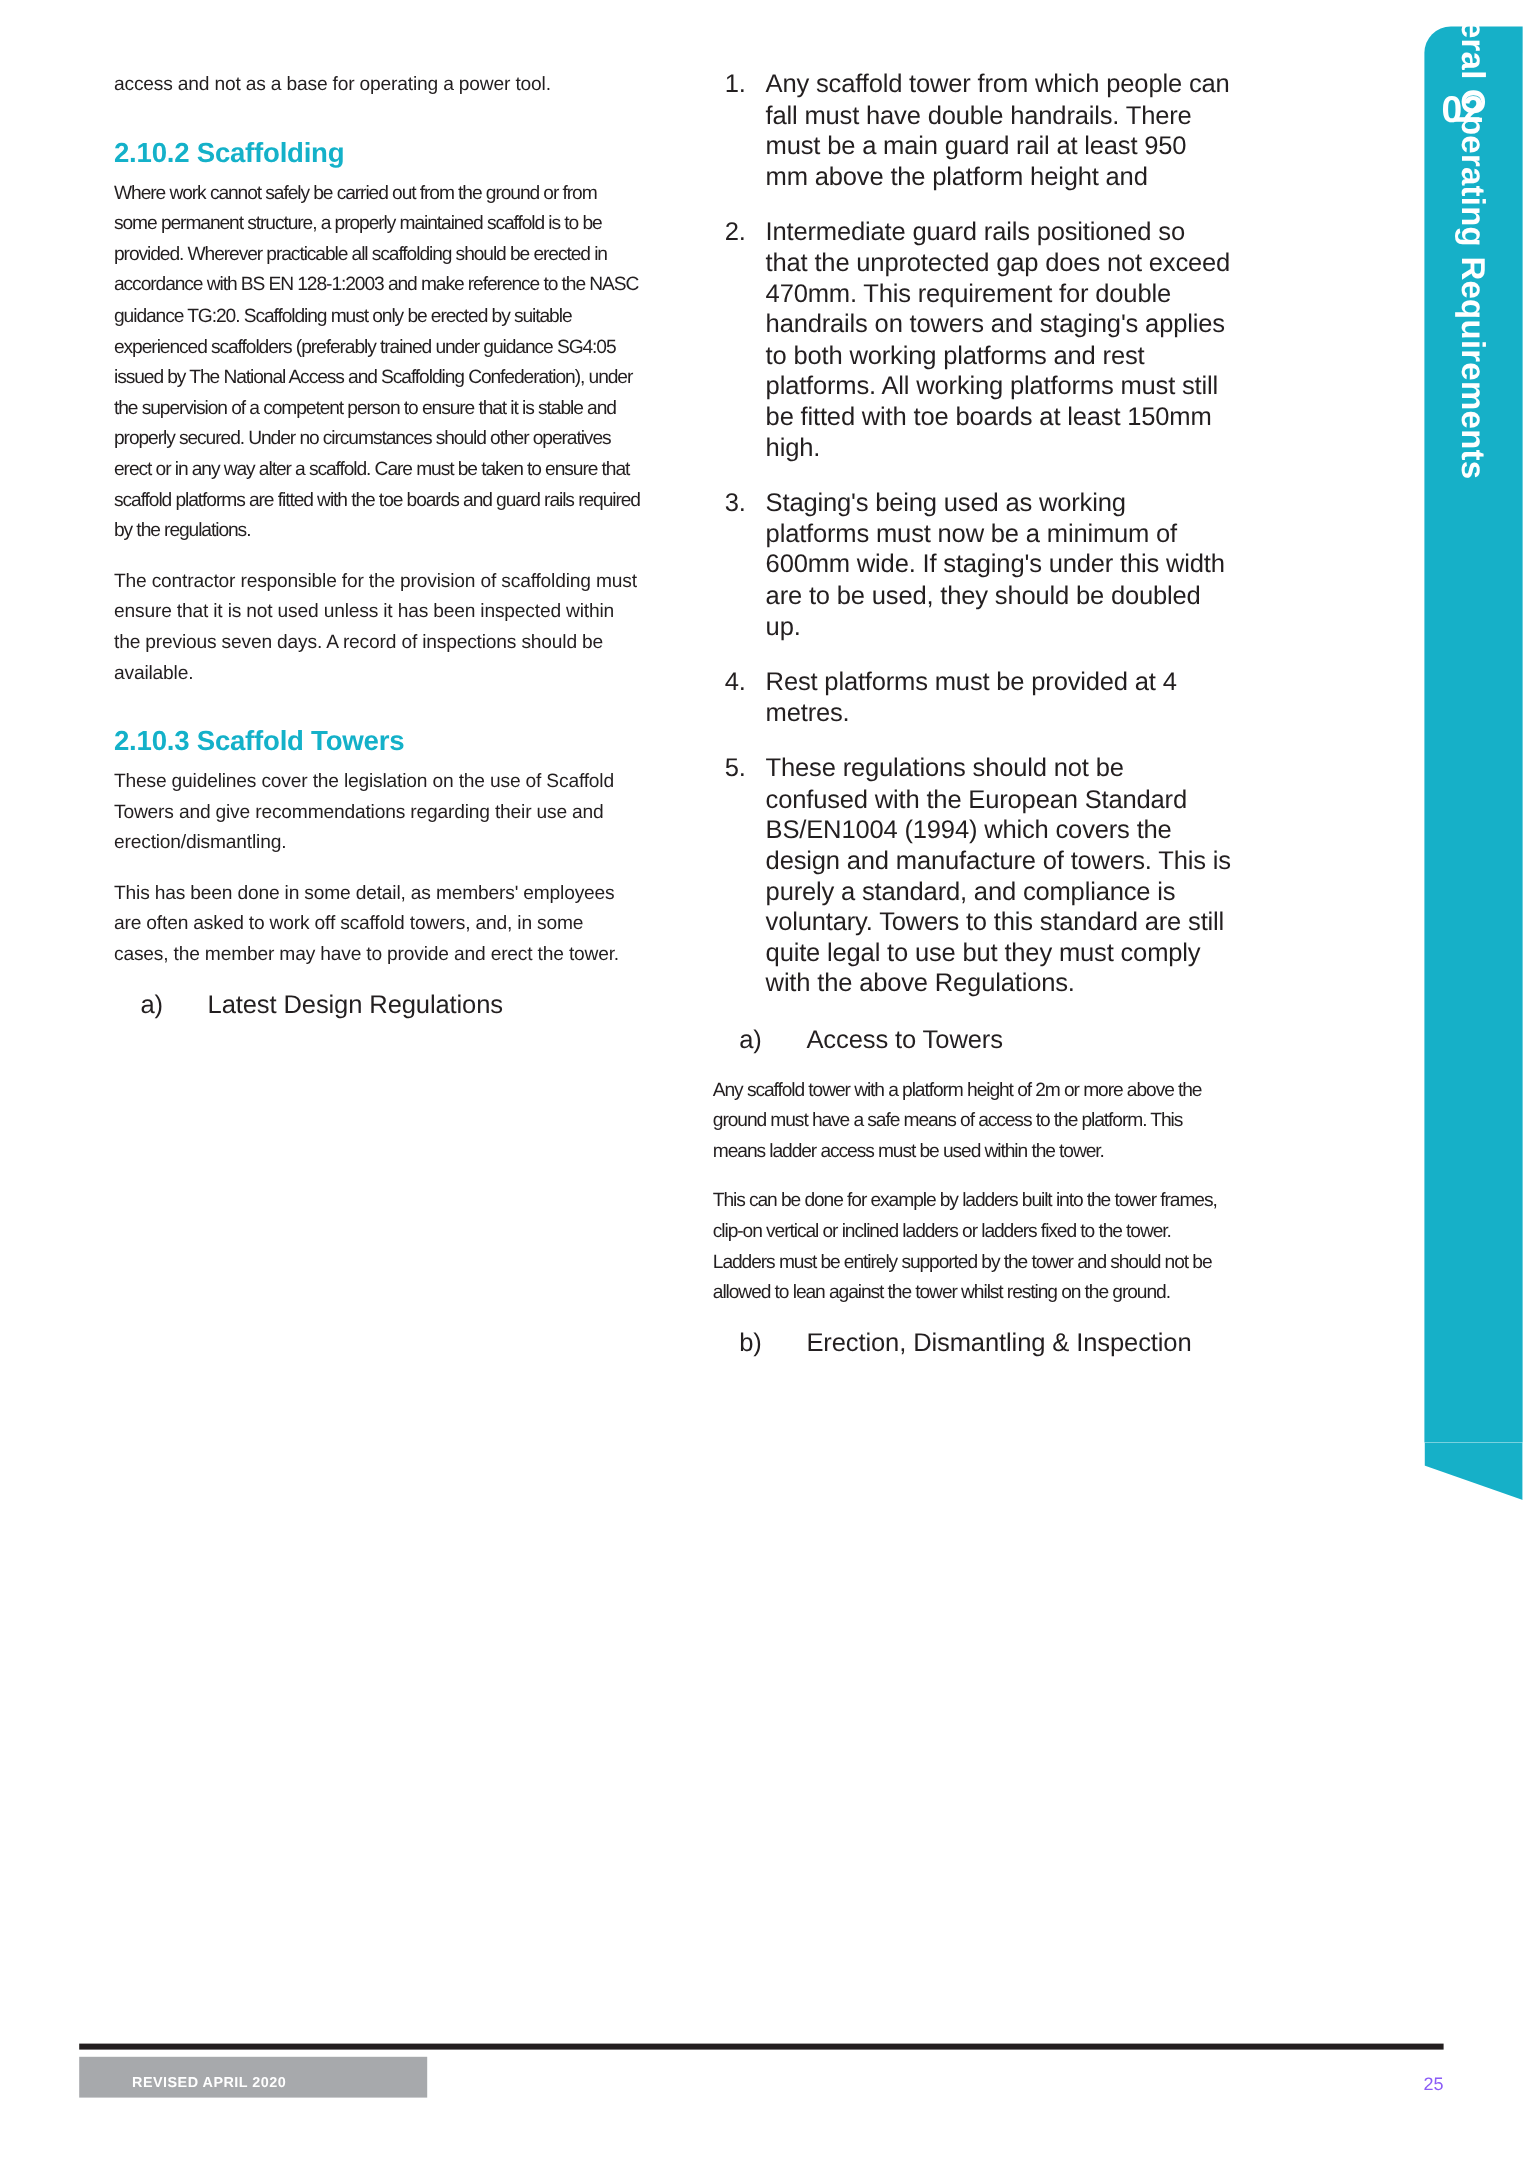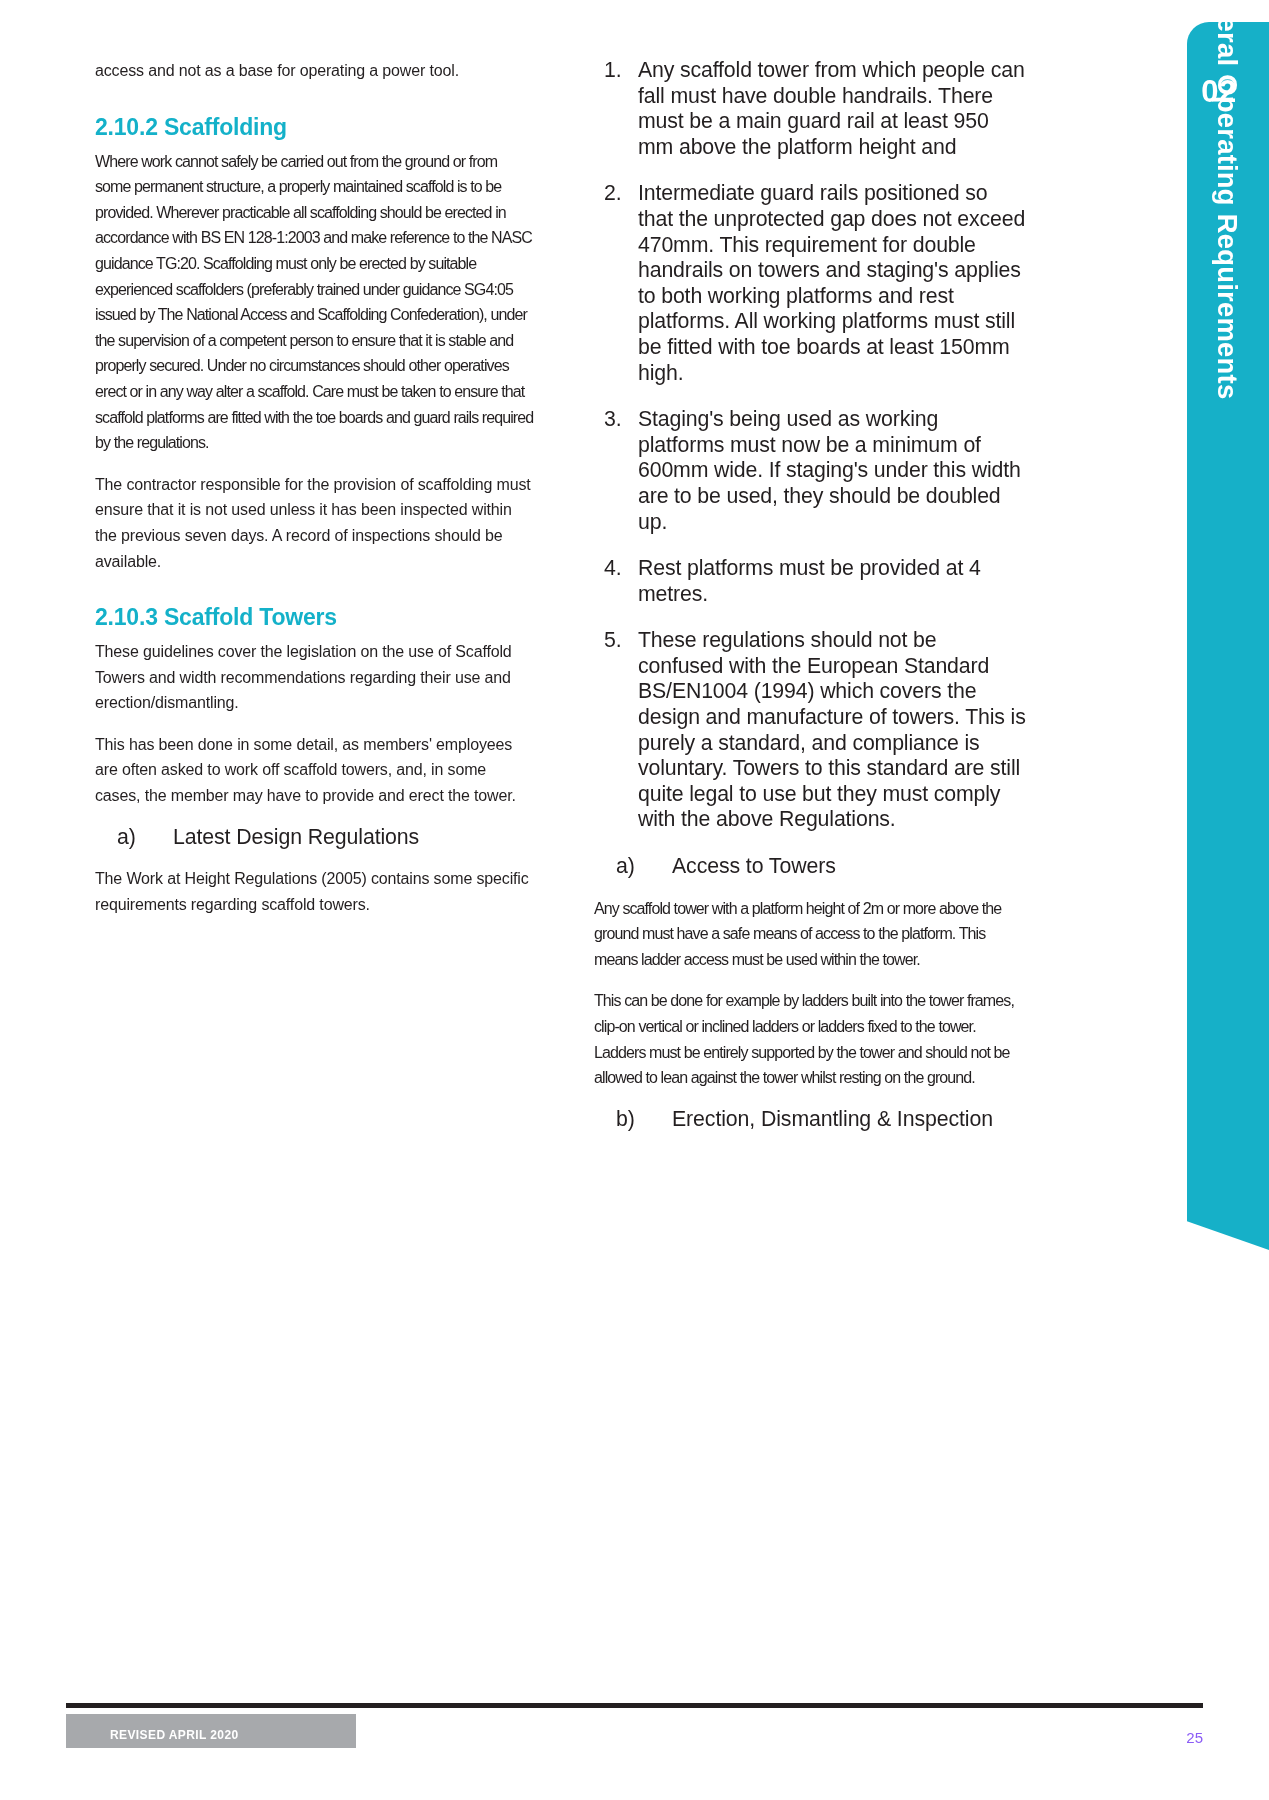--- a/index.html
+++ b/index.html
@@ -185,29 +185,28 @@
 
     <p class="body">access and not as a base for operating a power tool.</p>
 
     <h3 class="sub">2.10.2 Scaffolding</h3>
 
     <p class="body tight">Where work cannot safely be carried out from the ground or from some permanent structure, a properly maintained scaffold is to be provided. Wherever practicable all scaffolding should be erected in accordance with BS EN 128-1:2003 and make reference to the NASC guidance TG:20. Scaffolding must only be erected by suitable experienced scaffolders (preferably trained under guidance SG4:05 issued by The National Access and Scaffolding Confederation), under the supervision of a competent person to ensure that it is stable and properly secured. Under no circumstances should other operatives erect or in any way alter a scaffold. Care must be taken to ensure that scaffold platforms are fitted with the toe boards and guard rails required by the regulations.</p>
     <p class="body">The contractor responsible for the provision of scaffolding must ensure that it is not used unless it has been inspected within the previous seven days. A record of inspections should be available.</p>
 
     <h3 class="sub">2.10.3 Scaffold Towers</h3>
 
-    <p class="body">These guidelines cover the legislation on the use of Scaffold Towers and width recommendations regarding their use and erection/dismantling.</p>
+    <p class="body">These guidelines cover the legislation on the use of Scaffold Towers and give recommendations regarding their use and erection/dismantling.</p>
     <p class="body">This has been done in some detail, as members' employees are often asked to work off scaffold towers, and, in some cases, the member may have to provide and erect the tower.</p>
 
     <div class="letter-row">
       <span class="letter">a)</span>
       <span class="letter-text">Latest Design Regulations</span>
     </div>
 
-    <p class="body">The Work at Height Regulations (2005) contains some specific requirements regarding scaffold towers.</p>
   </div>
 
   <div class="col col-right">
 
     <ol class="numlist">
       <li>
         <span class="marker">1.</span>
         <span>Any scaffold tower from which people can fall must have double handrails. There must be a main guard rail at least 950 mm above the platform height and</span>
       </li>
       <li>

